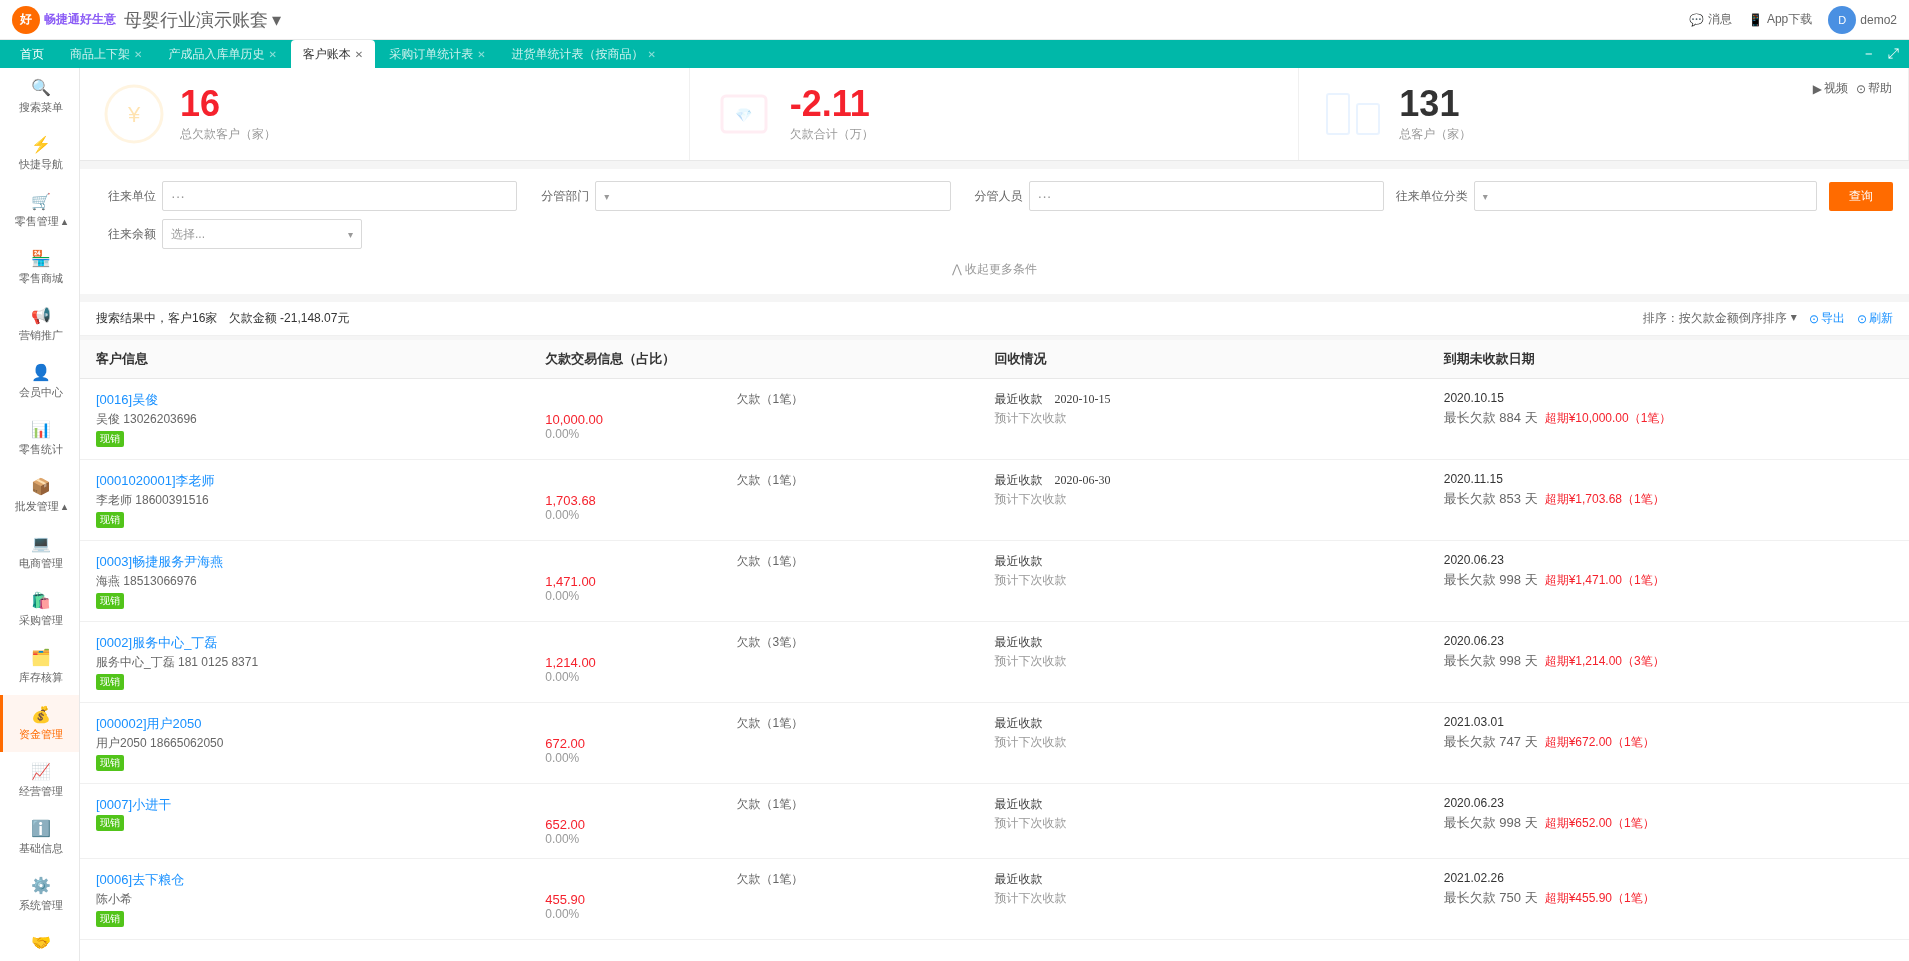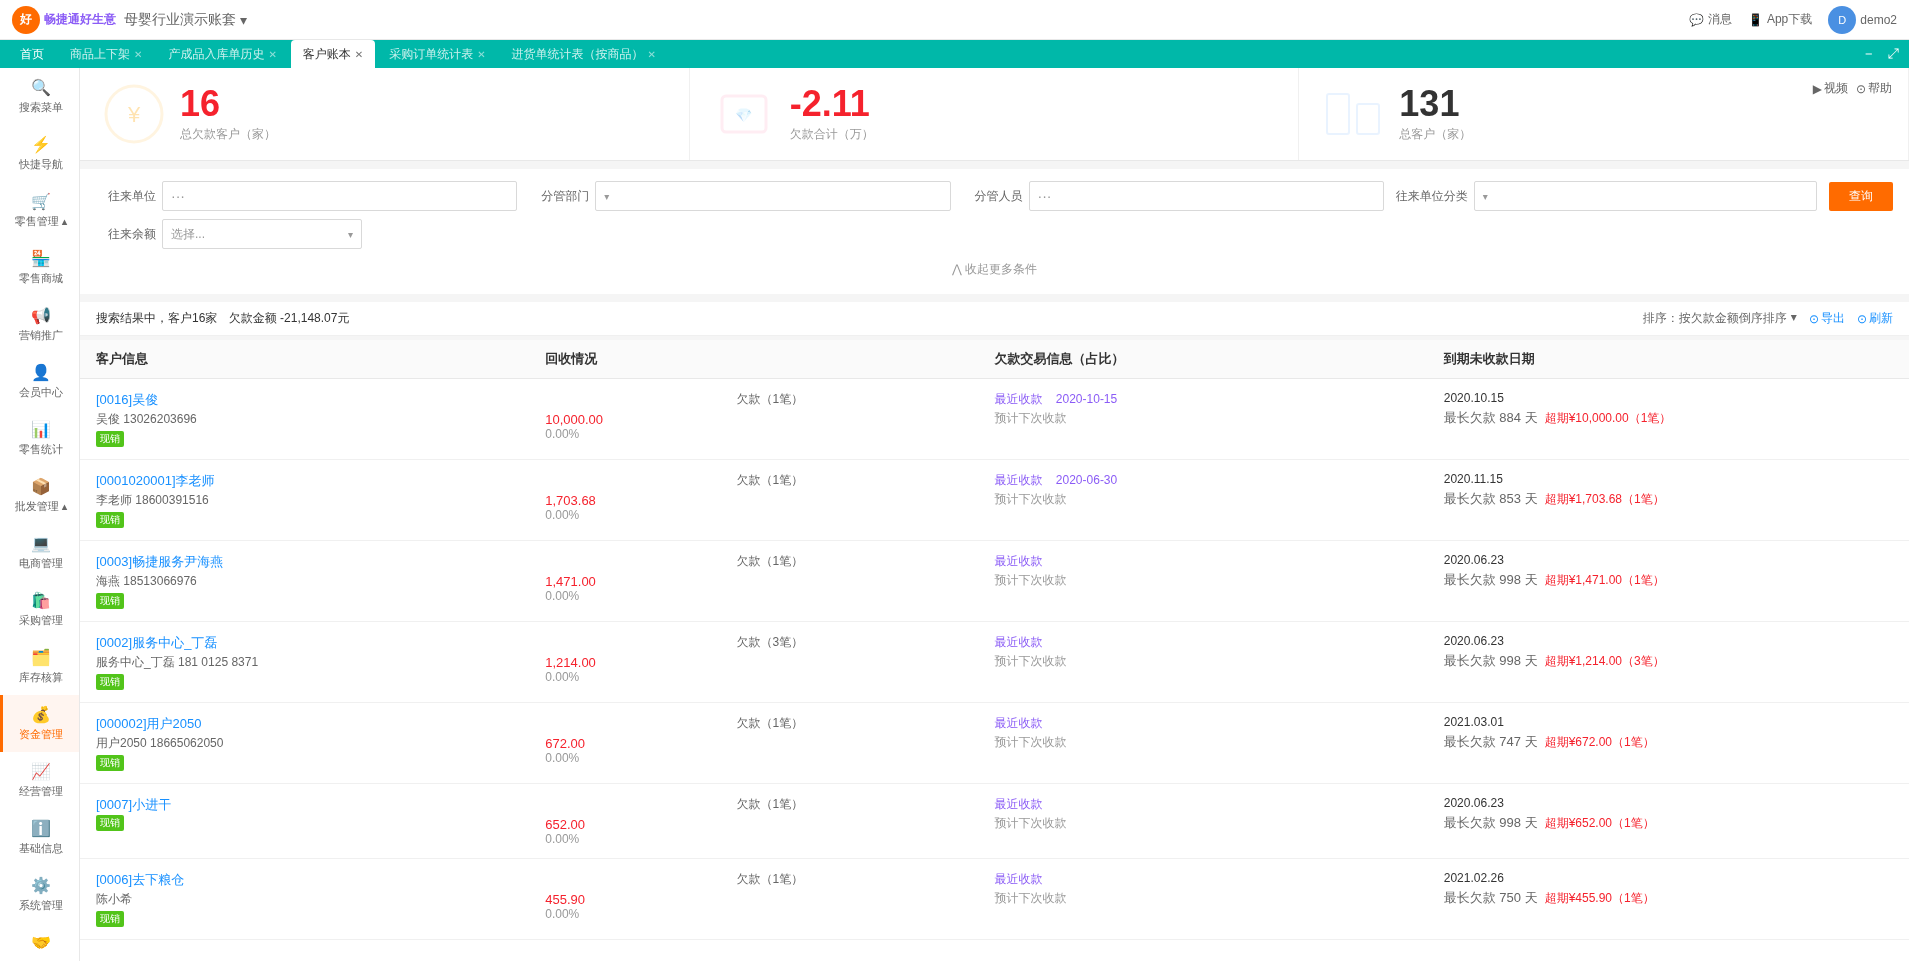--- a/index.html
+++ b/index.html
@@ -4,21 +4,21 @@
   <style>
     * { box-sizing: border-box; margin: 0; padding: 0; }
     body { font-family: 'Microsoft YaHei', Arial, sans-serif; font-size: 13px; background: #f5f5f5; color: #333; display: flex; flex-direction: column; height: 100vh; overflow: hidden; }
     
     
     .top-bar { background: #fff; height: 40px; display: flex; align-items: center; padding: 0 12px; border-bottom: 1px solid #e8e8e8; justify-content: space-between; flex-shrink: 0; }
     .top-bar-left { display: flex; align-items: center; gap: 8px; }
     .logo-area { display: flex; align-items: center; gap: 4px; }
     .logo-icon { width: 28px; height: 28px; background: #ff6b00; border-radius: 50%; display: flex; align-items: center; justify-content: center; color: #fff; font-size: 12px; font-weight: bold; }
     .logo-text { color: #8b5cf6; font-size: 12px; font-weight: bold; }
-    .store-selector { color: #666; font-size: 14px; display: flex; align-items: center; gap: 4px; cursor: pointer; }
+    .store-selector { color: #666; font-size: 18px; display: flex; align-items: center; gap: 4px; cursor: pointer; }
     .top-bar-right { display: flex; align-items: center; gap: 16px; }
     .top-action { display: flex; align-items: center; gap: 4px; color: #666; font-size: 12px; cursor: pointer; }
     .avatar { width: 28px; height: 28px; background: #4a90e2; border-radius: 50%; display: flex; align-items: center; justify-content: center; color: #fff; font-size: 11px; }
 
     
     .tab-bar { background: #00b8a9; display: flex; align-items: center; height: 28px; flex-shrink: 0; padding: 0 8px; gap: 2px; }
     .tab { display: flex; align-items: center; gap: 4px; padding: 0 12px; height: 28px; border-radius: 4px 4px 0 0; cursor: pointer; font-size: 12px; color: rgba(255,255,255,0.8); white-space: nowrap; }
     .tab.active { background: #fff; color: #333; }
     .tab-close { font-size: 10px; opacity: 0.7; cursor: pointer; }
     .tab-home { color: #fff; padding: 0 12px; font-size: 12px; cursor: pointer; }
@@ -72,21 +72,21 @@
     
     .table-container { background: #fff; }
     .table-header { display: grid; grid-template-columns: 2fr 2fr 2fr 2fr; padding: 10px 16px; background: #fafafa; border-bottom: 1px solid #e8e8e8; font-size: 13px; font-weight: 600; color: #333; }
     .table-row { display: grid; grid-template-columns: 2fr 2fr 2fr 2fr; padding: 12px 16px; border-bottom: 1px solid #f0f0f0; align-items: start; }
     .customer-name { color: #1890ff; font-size: 13px; cursor: pointer; }
     .customer-phone { color: #666; font-size: 12px; margin: 2px 0; }
     .customer-tag { display: inline-block; background: #52c41a; color: #fff; font-size: 10px; padding: 1px 4px; border-radius: 2px; }
     .debt-amount { color: #f5222d; font-size: 13px; cursor: pointer; }
     .debt-count { color: #666; font-size: 12px; margin-bottom: 4px; text-align: center; }
     .debt-percent { color: #999; font-size: 12px; }
-    .recovery-date { color: #8b5cf6; font-size: 12px; margin-bottom: 2px; }
+    .recovery-date { color: #404040; font-size: 12px; margin-bottom: 2px; font-family: Liberation Serif, serif; }
     .recovery-label { color: #999; font-size: 12px; }
     .due-date { color: #333; font-size: 12px; margin-bottom: 4px; }
     .overdue-info { color: #666; font-size: 12px; }
     .overdue-link { color: #f5222d; font-size: 12px; cursor: pointer; }
     .overdue-days { color: #666; font-size: 13px; }
 
     
     ::-webkit-scrollbar { width: 6px; height: 6px; }
     ::-webkit-scrollbar-track { background: #f1f1f1; }
     ::-webkit-scrollbar-thumb { background: #ccc; border-radius: 3px; }
@@ -335,22 +335,22 @@
         <div class="result-btn">
           <span>⊙</span>
           <span>刷新</span>
         </div>
       </div>
     </div>
 
     <div class="table-container">
       <div class="table-header">
         <div>客户信息</div>
+        <div>欠款交易信息（占比）</div>
         <div>回收情况</div>
-        <div>欠款交易信息（占比）</div>
         <div>到期未收款日期</div>
       </div>
 
       <div class="table-row">
         <div>
           <div class="customer-name">[0016]吴俊</div>
           <div class="customer-phone">吴俊  13026203696</div>
           <span class="customer-tag">现销</span>
         </div>
         <div>

